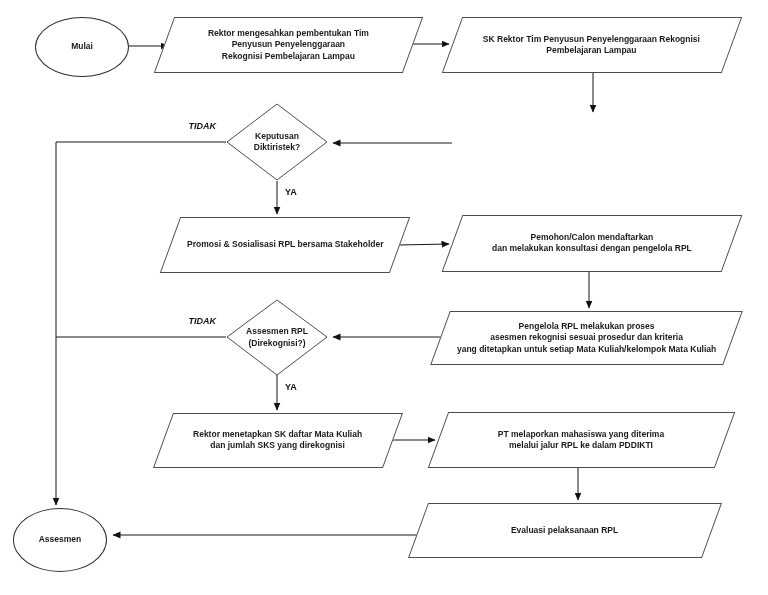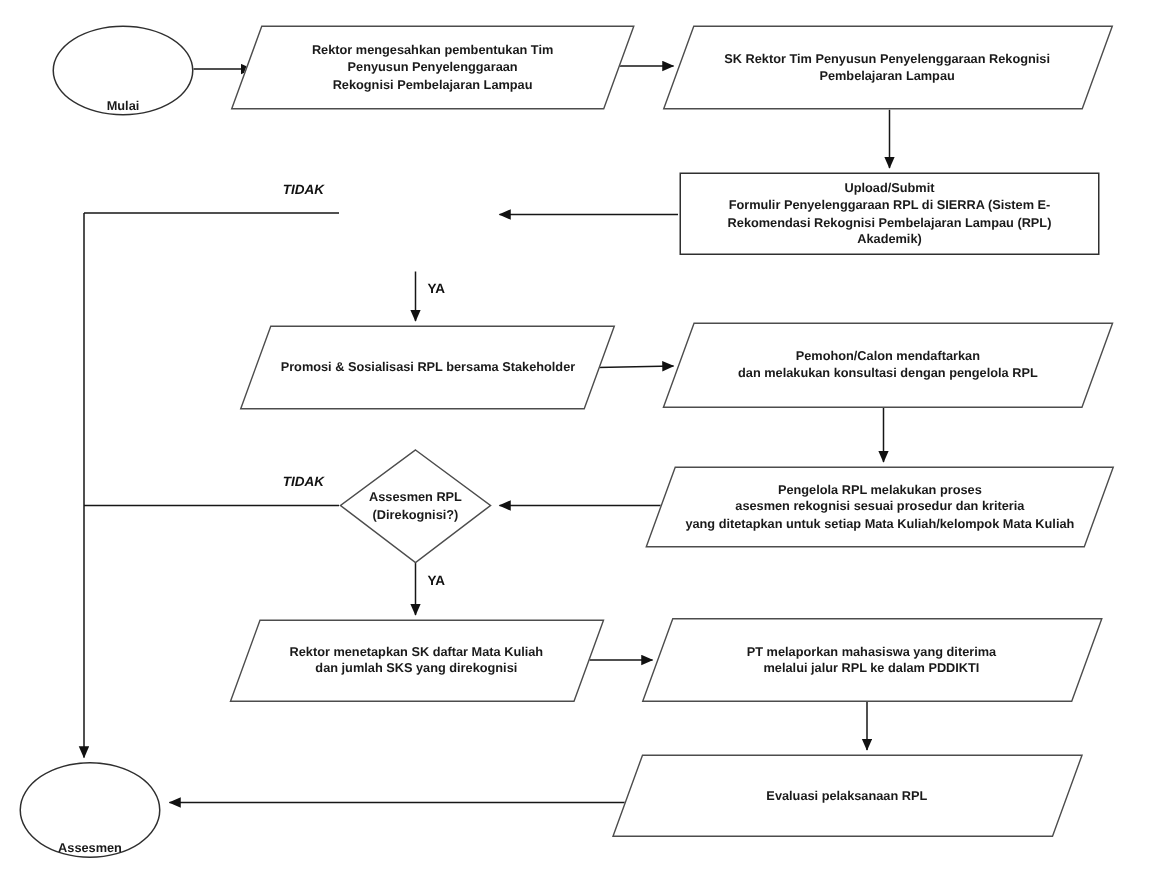--- a/index.html
+++ b/index.html
@@ -6,21 +6,21 @@
   #canvas{
     position:relative;width:768px;height:595px;background:#ffffff;overflow:hidden;
     font-family:"Liberation Sans", sans-serif;color:#1a1a1a;
   }
   .layer{position:absolute;inset:0;width:768px;height:595px;}
   #connectors{z-index:1;}
   .node{position:absolute;z-index:2;display:flex;align-items:center;justify-content:center;
         box-sizing:border-box;background:#fff;}
   .label{font-size:8.5px;font-weight:bold;line-height:1.35;text-align:center;
          white-space:pre;color:#1a1a1a;}
-  .terminator{border:1.2px solid #2f2f2f;border-radius:50%;align-items:flex-end;}
+  .terminator{border:1.2px solid #2f2f2f;border-radius:50%;}
   .para{border:1px solid #4d4d4d;transform:skewX(-20deg);}
   .para .label{transform:skewX(20deg);}
   .rect{border:1.2px solid #2f2f2f;}
   .diamond{background:transparent;}
   .diamond svg{position:absolute;inset:0;}
   .diamond .label{position:relative;z-index:1;}
   .edge-label{position:absolute;z-index:3;font-size:9px;font-weight:bold;color:#111;}
   .edge-label.right{text-align:right;font-style:italic;}
   line{stroke:#161616;stroke-width:1;}
 </style>
@@ -60,27 +60,28 @@
     <span class="label">Rektor mengesahkan pembentukan Tim
 Penyusun Penyelenggaraan
 Rekognisi Pembelajaran Lampau</span>
   </div>
 
   <div class="node para" style="left:452px;top:17px;width:280px;height:56px">
     <span class="label">SK Rektor Tim Penyusun Penyelenggaraan Rekognisi
 Pembelajaran Lampau</span>
   </div>
 
-  <div class="node rect" style="left:453px;top:115px;width:280px;height:55px">
-    <span class="label">Upload/Submit
-Formulir Penyelenggaraan RPL di SIERRA (Sistem E-
-Rekomendasi Rekognisi Pembelajaran Lampau (RPL)
-Akademik)</span>
+
+  <div class="node diamond" style="left:226px;top:103px;width:102px;height:78px">
+    <svg viewBox="0 0 102 78">
+      <polygon points="51,1 101,39 51,77 1,39" fill="#ffffff" stroke="#4d4d4d" stroke-width="1"></polygon>
+    </svg>
+    <span class="label">Keputusan
+Diktiristek?</span>
   </div>
-
 
   <div class="node para" style="left:170px;top:217px;width:230px;height:56px">
     <span class="label">Promosi &amp; Sosialisasi RPL bersama Stakeholder</span>
   </div>
 
   <div class="node para" style="left:452px;top:215px;width:280px;height:57px">
     <span class="label">Pemohon/Calon mendaftarkan
 dan melakukan konsultasi dengan pengelola RPL</span>
   </div>
 

